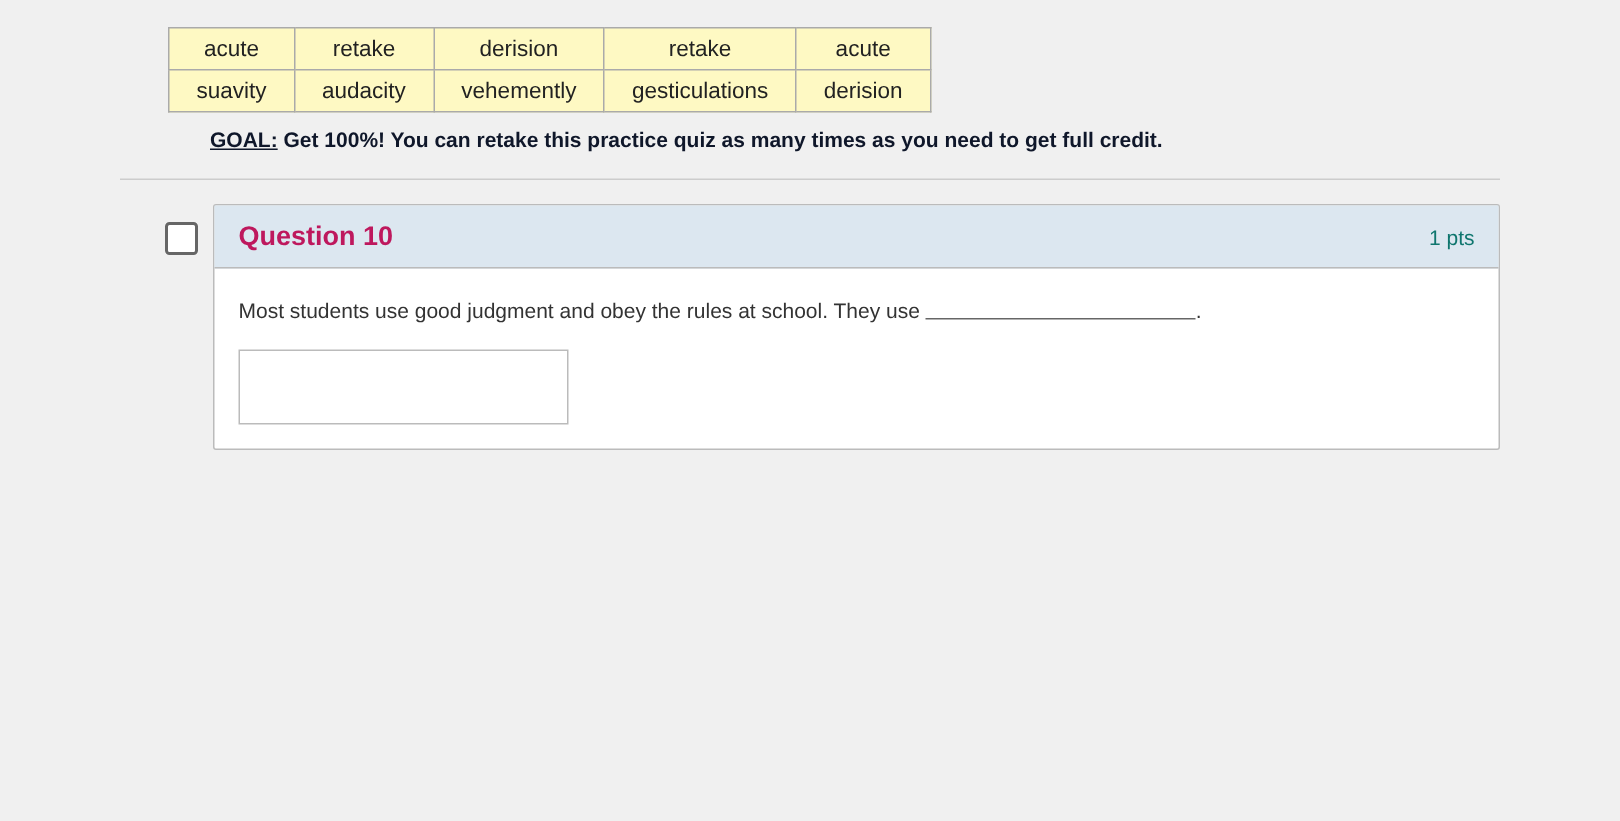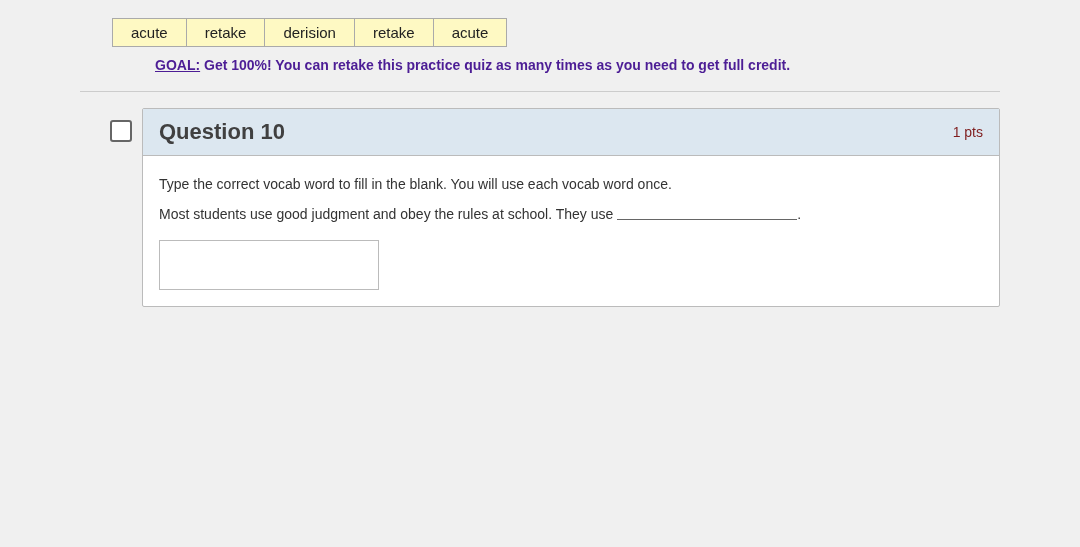--- a/index.html
+++ b/index.html
@@ -40,23 +40,23 @@
       border: 1px solid #aaa;
       padding: 5px 18px;
       font-size: 15px;
       text-align: center;
       color: #222;
     }
 
     
     .goal-line {
       font-size: 14px;
-      color: #4c1d95;
+      color: #0f172a;
       font-weight: bold;
-      margin-left: 75px;
+      margin-left: 60px;
       margin-bottom: 18px;
     }
 
     .goal-line span.goal-label {
       text-decoration: underline;
       font-weight: bold;
     }
 
     
     .divider {
@@ -96,28 +96,28 @@
     .question-header {
       background: #dce7f0;
       display: flex;
       align-items: center;
       justify-content: space-between;
       padding: 10px 16px;
       border-bottom: 1.5px solid #bbb;
     }
 
     .question-title {
-      font-size: 22px;
+      font-size: 18px;
       font-weight: bold;
-      color: #404040;
+      color: #be185d;
     }
 
     .question-pts {
       font-size: 14px;
-      color: #7f1d1d;
+      color: #0f766e;
     }
 
     .question-body {
       padding: 20px 16px 16px 16px;
     }
 
     .instruction-text {
       font-size: 14px;
       color: #333;
       margin-bottom: 14px;
@@ -152,38 +152,44 @@
 
   <table class="vocab-table">
     <tbody id="vocab-tbody">
         <tr>
           <td>acute</td>
           <td>retake</td>
           <td>derision</td>
           <td>retake</td>
           <td>acute</td>
         </tr>
+        <tr>
+          <td>suavity</td>
+          <td>audacity</td>
+          <td>vehemently</td>
+          <td>gesticulations</td>
+          <td>derision</td>
+        </tr>
       </tbody>
   </table>
 
   <div class="goal-line">
     <span class="goal-label">GOAL:</span><span> Get 100%! You can retake this practice quiz as many times as you need to get full credit.</span>
   </div>
 
   <hr class="divider">
 
   <div class="question-block-wrapper">
     <div class="question-checkbox"></div>
     <div class="question-card">
       <div class="question-header">
         <span class="question-title">Question 10</span>
         <span class="question-pts">1 pts</span>
       </div>
       <div class="question-body">
-        <p class="instruction-text">Type the correct vocab word to fill in the blank. You will use each vocab word once.</p>
         <p class="fill-text">
           <span>Most students use good judgment and obey the rules at school.  They use</span>
           <span class="blank-line"></span>.
         </p>
         <div class="answer-box"></div>
       </div>
     </div>
   </div>
 
 </div>

